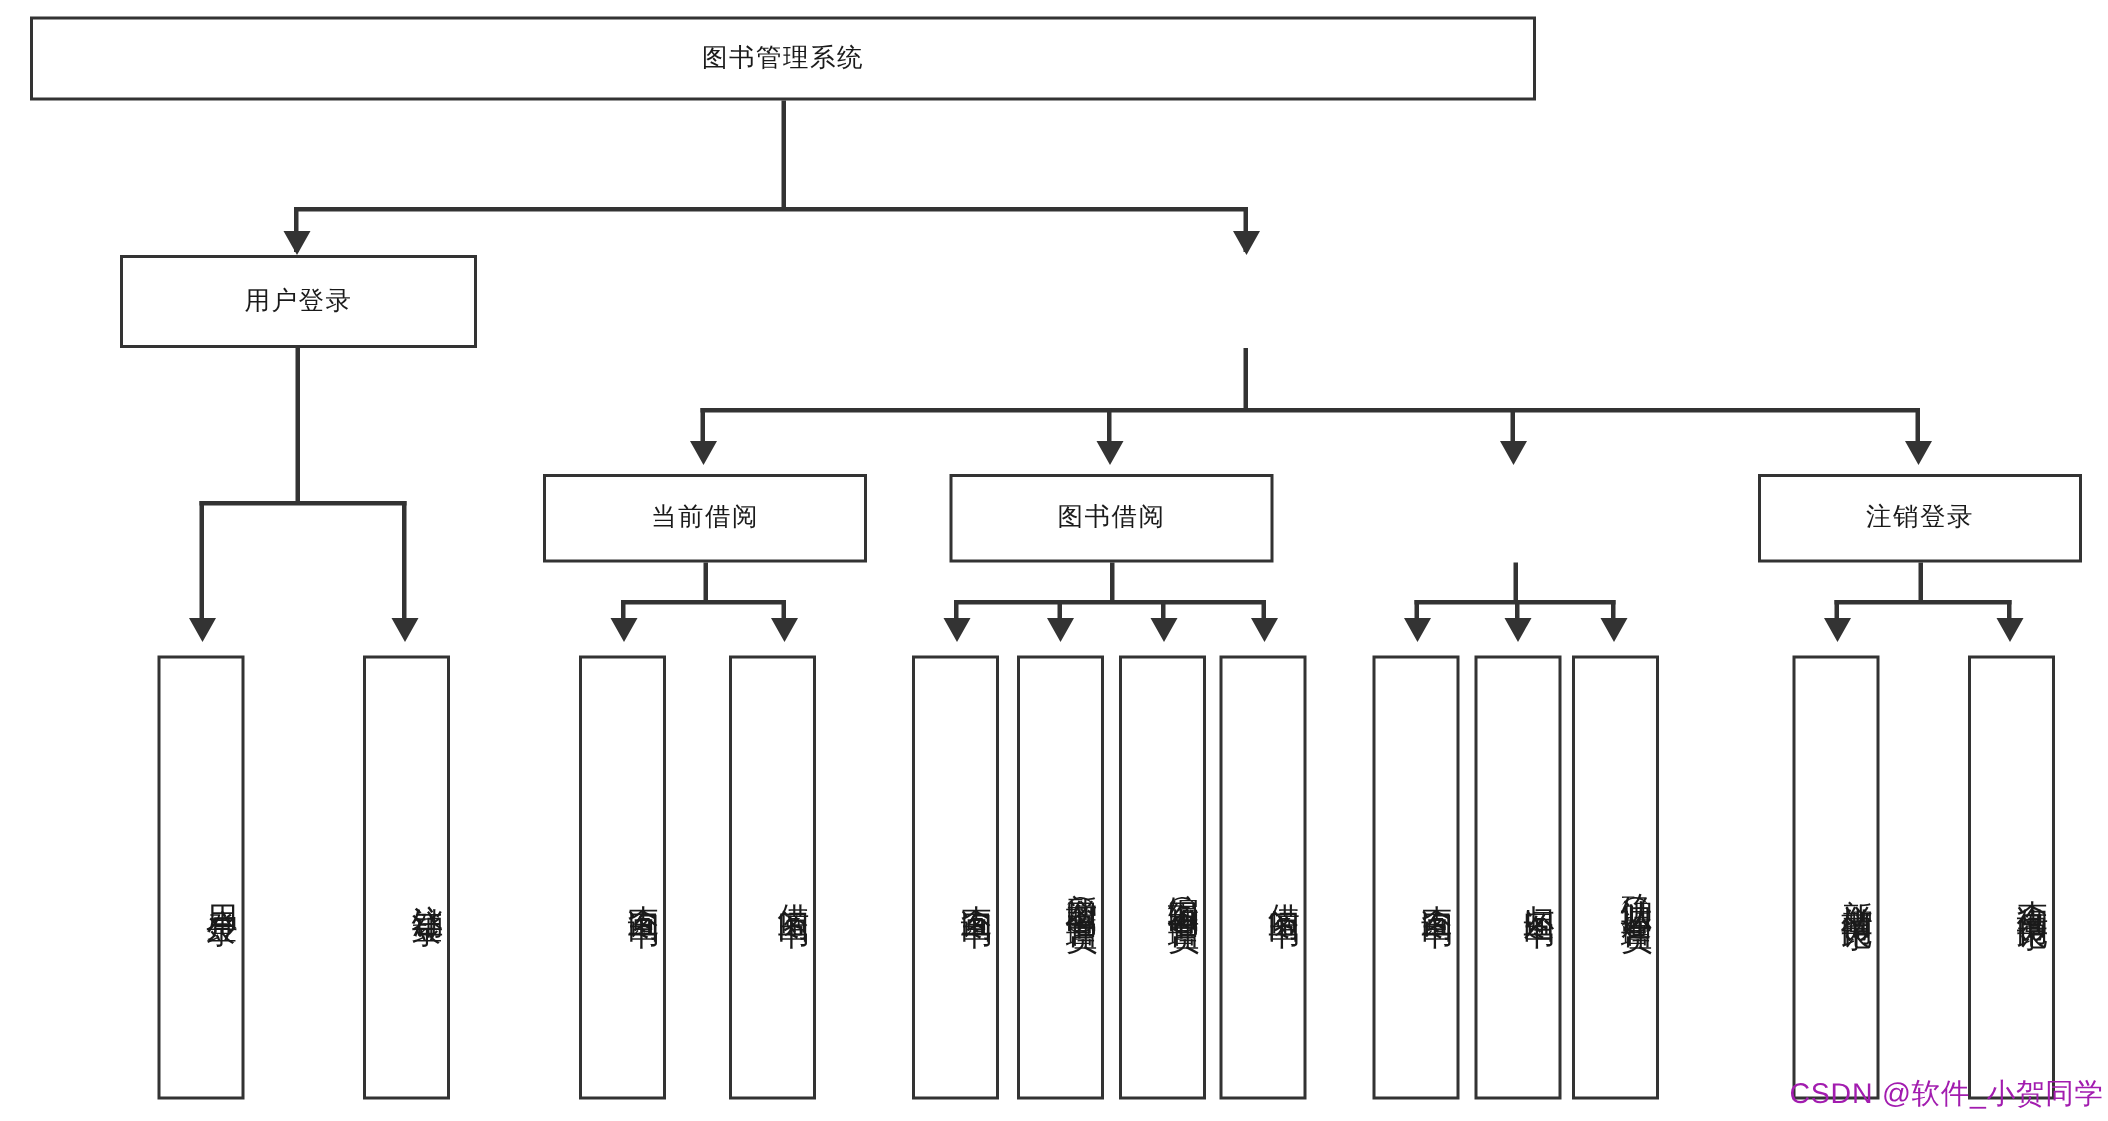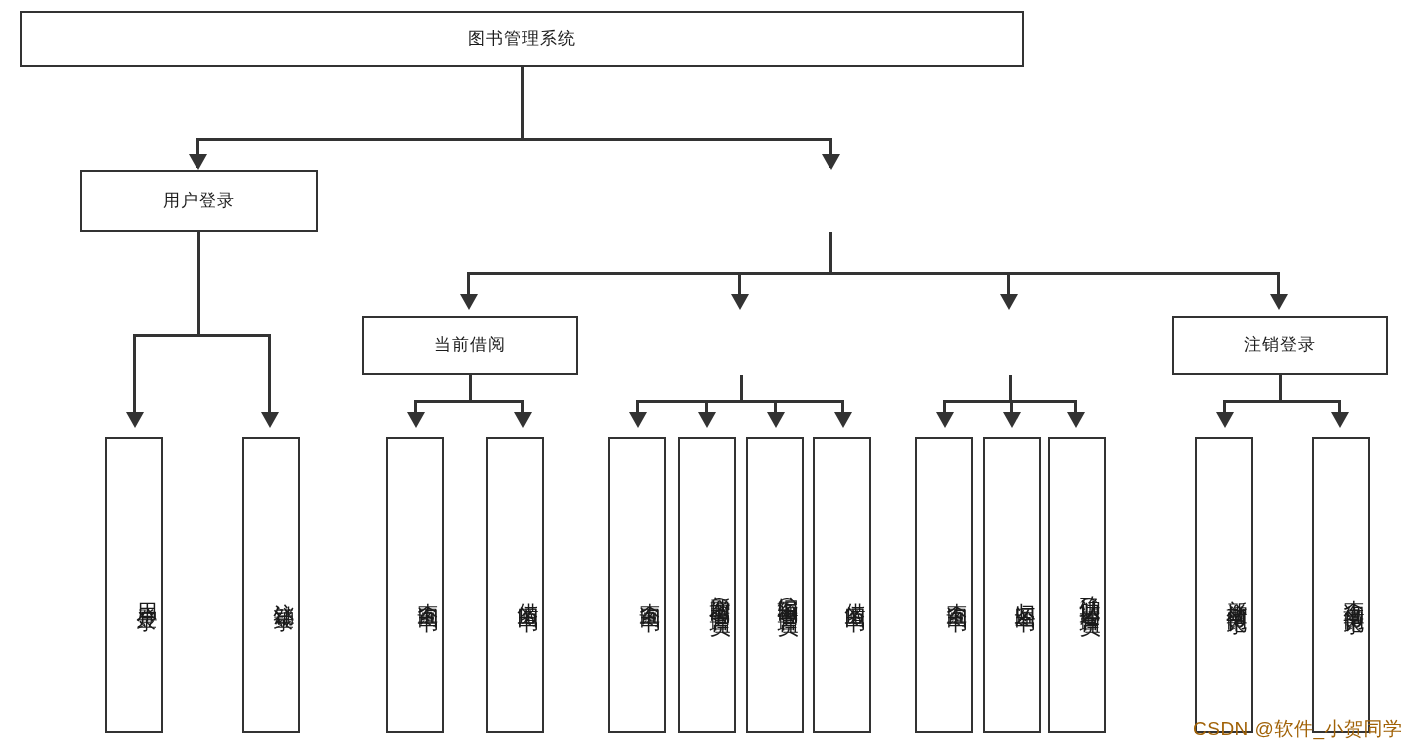--- a/index.html
+++ b/index.html
@@ -52,21 +52,21 @@
     position: absolute;
     width: 0;
     height: 0;
     border-left: 9px solid transparent;
     border-right: 9px solid transparent;
     border-top: 16px solid #333333;
   }
   .watermark {
     position: absolute;
     font-size: 19px;
-    color: #a16207;
+    color: #a21caf;
     white-space: nowrap;
     letter-spacing: 0.5px;
   }
 </style>
 </head>
 <body>
 
 <div id="canvas">
 
   <div class="node horiz" style="left:20px; top:11px; width:1004px; height:56px;">
@@ -101,20 +101,23 @@
   <div class="edge v" style="left:738px; top:272px; width:3px; height:32px;"></div>
   <div class="arrow" style="left:731px; top:294px;"></div>
   <div class="edge v" style="left:1007px; top:272px; width:3px; height:32px;"></div>
   <div class="arrow" style="left:1000px; top:294px;"></div>
   <div class="edge v" style="left:1277px; top:272px; width:3px; height:32px;"></div>
   <div class="arrow" style="left:1270px; top:294px;"></div>
 
   <div class="node horiz" style="left:362px; top:316px; width:216px; height:59px;">
     <span>当前借阅</span>
   </div>
+  <div class="node horiz" style="left:633px; top:316px; width:216px; height:59px;">
+    <span>图书借阅</span>
+  </div>
   <div class="node horiz" style="left:1172px; top:316px; width:216px; height:59px;">
     <span>注销登录</span>
   </div>
 
   <div class="edge v" style="left:469px; top:375px; width:3px; height:27px;"></div>
   <div class="edge h" style="left:414px; top:400px; width:110px; height:3px;"></div>
   <div class="edge v" style="left:414px; top:400px; width:3px; height:20px;"></div>
   <div class="arrow" style="left:407px; top:412px;"></div>
   <div class="edge v" style="left:521px; top:400px; width:3px; height:20px;"></div>
   <div class="arrow" style="left:514px; top:412px;"></div>

